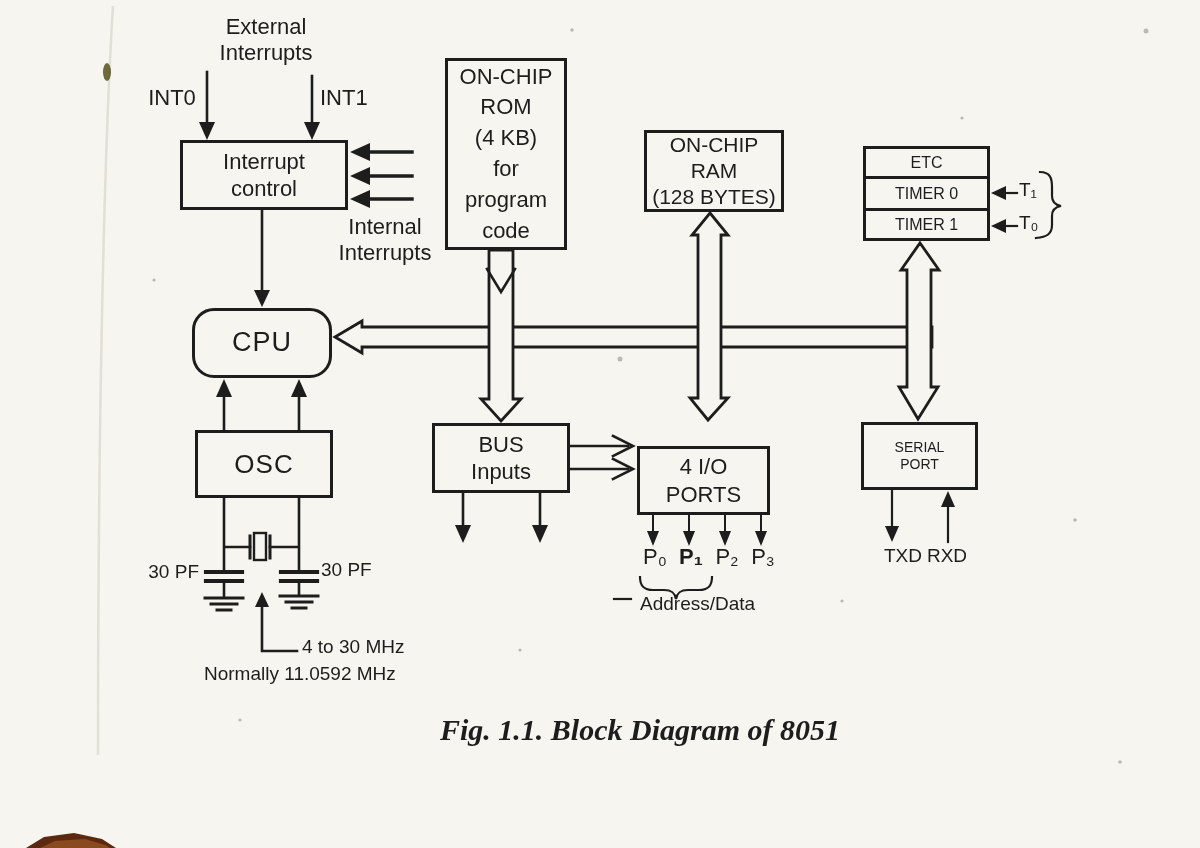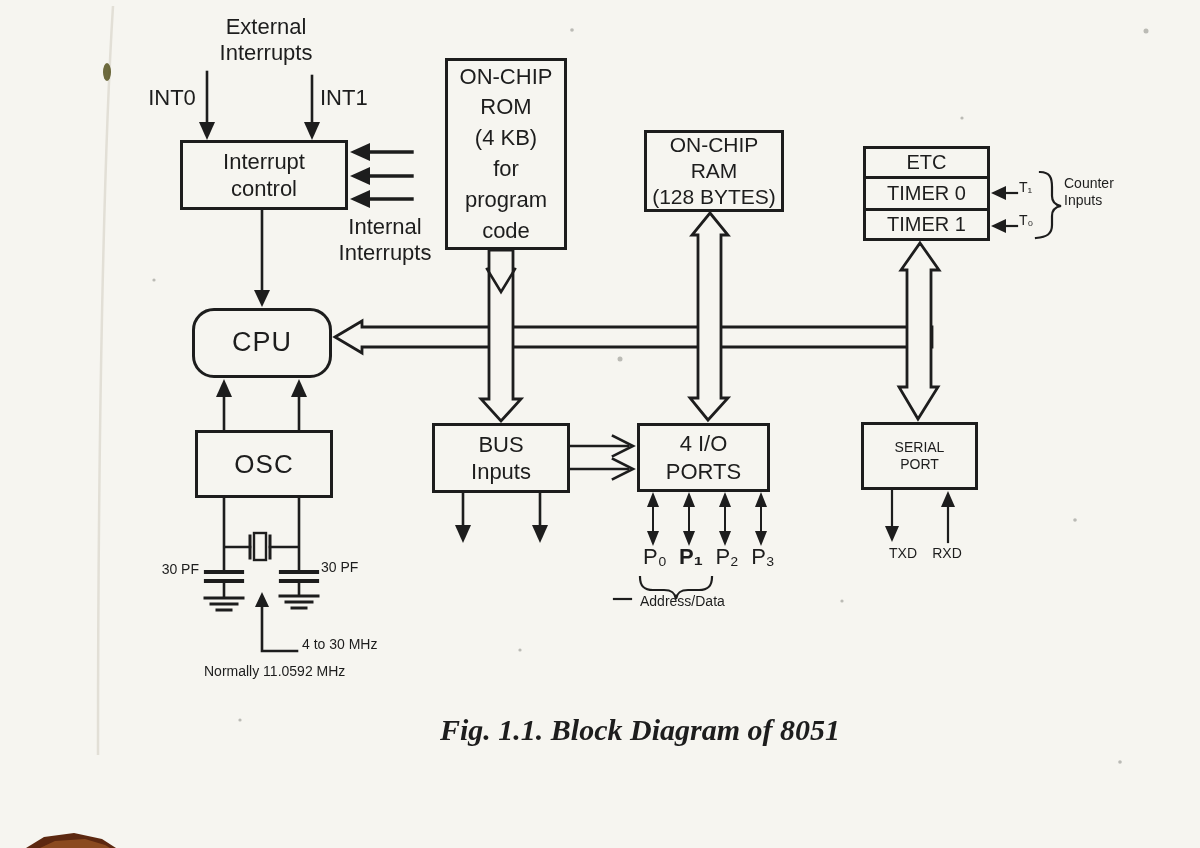--- a/index.html
+++ b/index.html
@@ -24,29 +24,29 @@
     display:flex;align-items:center;justify-content:center;
     text-align:center;white-space:pre-line;
     line-height:1.25;
     font-size:22px;
   }
   .trow{
     border:3px solid var(--ink);
     background:var(--paper);
     box-sizing:border-box;
     display:flex;align-items:center;justify-content:center;
-    font-size:20px;
+    font-size:16px;
   }
   .tstack{position:absolute;z-index:2;}
   .trow + .trow{margin-top:-3px;}
   .lbl{
     position:absolute;z-index:2;
     white-space:pre-line;
     line-height:1.2;
-    font-size:14px;
+    font-size:19px;
     text-align:center;
   }
   .caption{
     position:absolute;z-index:2;
     font-family:"Liberation Serif","DejaVu Serif",serif;
     font-weight:bold;font-style:italic;
     font-size:30px;text-align:center;
   }
   .ln{stroke:var(--ink);fill:none;stroke-width:2.6;stroke-linecap:square;}
   .thick{stroke-width:3.4;}
@@ -225,42 +225,40 @@
     <div class="trow" style="height:33px;">TIMER 1</div>
   </div>
 
   <div class="block" style="left:192px;top:308px;width:140px;height:70px;font-size:27px;letter-spacing:1px;border-radius:22px;">CPU</div>
 
   <div class="block" style="left:195px;top:430px;width:138px;height:68px;font-size:26px;letter-spacing:1px;">OSC</div>
 
   <div class="block" style="left:432px;top:423px;width:138px;height:70px;">BUS
 Inputs</div>
 
-  <div class="block" style="left:637px;top:423px;width:133px;height:69px;">4 I/O
+  <div class="block" style="left:637px;top:446px;width:133px;height:69px;">4 I/O
 PORTS</div>
 
   <div class="block" style="left:861px;top:422px;width:117px;height:68px;font-size:14px;">SERIAL
 PORT</div>
 
   <div class="lbl" style="left:186px;top:14px;width:160px;font-size:22px;">External
 Interrupts</div>
 
   <div class="lbl" style="left:142px;top:85px;width:60px;text-align:center;font-size:22px;">INT0</div>
 
   <div class="lbl" style="left:320px;top:85px;width:60px;text-align:left;font-size:22px;">INT1</div>
 
   <div class="lbl" style="left:330px;top:214px;width:110px;font-size:22px;">Internal
 Interrupts</div>
 
   <div class="lbl" style="left:1019px;top:179px;width:30px;text-align:left;">T₁</div>
 
   <div class="lbl" style="left:1019px;top:212px;width:30px;text-align:left;">T₀</div>
 
-  <div class="lbl" style="left:1064px;top:175px;width:90px;text-align:left;">Counter
-Inputs</div>
 
   <div class="lbl" style="left:139px;top:561px;width:60px;text-align:right;">30 PF</div>
 
   <div class="lbl" style="left:321px;top:559px;width:60px;text-align:left;">30 PF</div>
 
   <div class="lbl" style="left:302px;top:636px;width:130px;text-align:left;">4 to 30 MHz</div>
 
   <div class="lbl" style="left:204px;top:663px;width:230px;text-align:left;">Normally 11.0592 MHz</div>
 
   <div class="lbl" style="left:640px;top:544px;width:30px;font-size:22px;">P₀</div>

